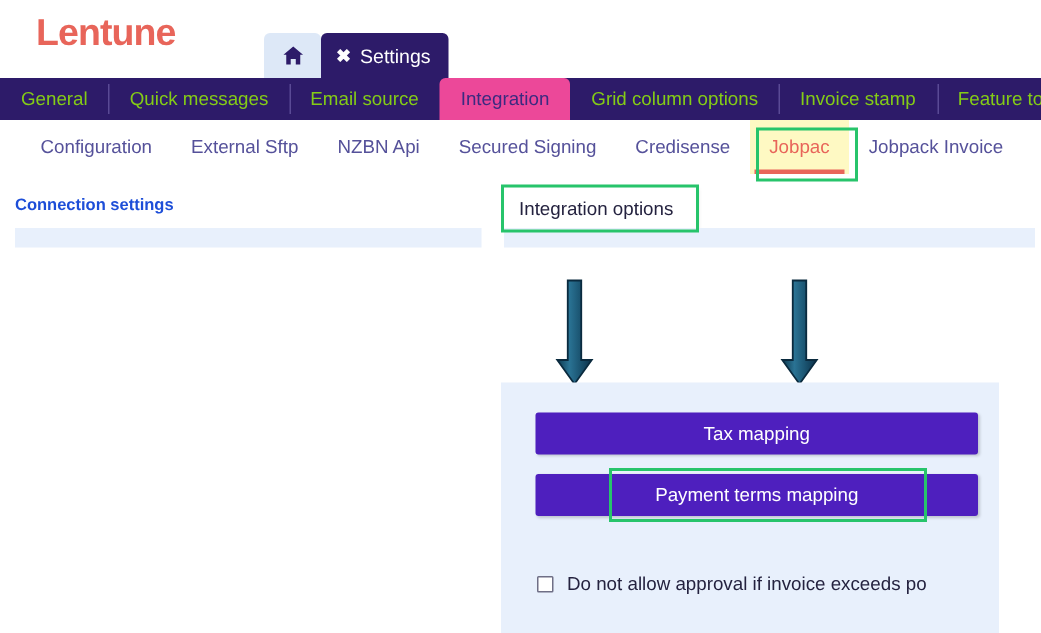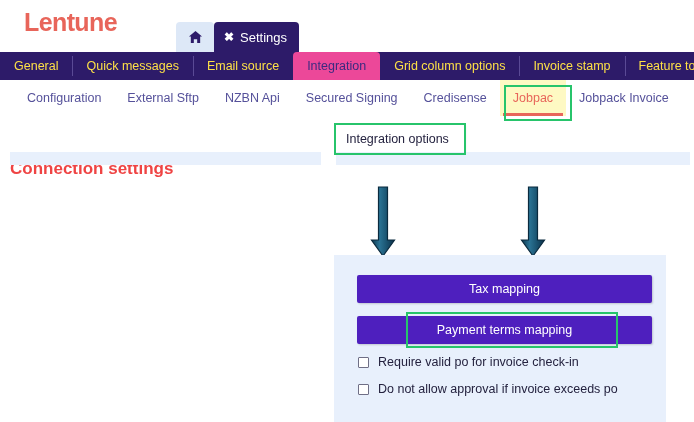--- a/index.html
+++ b/index.html
@@ -76,21 +76,21 @@
     background: #2D1B69;
     display: flex;
     align-items: stretch;
   }
   .navitem {
     position: relative;
     display: flex;
     align-items: center;
     padding: 0 14px;
     font-size: 12.5px;
-    color: #fde047;
+    color: #84cc16;
     white-space: nowrap;
     box-sizing: border-box;
   }
   .navitem + .navitem::before {
     content: "";
     position: absolute;
     left: 0; top: 4px; bottom: 4px;
     width: 1px;
     background: #5a4a95;
   }
@@ -131,24 +131,23 @@
     position: absolute;
     left: 3px; right: 3px; bottom: 0;
     height: 3px;
     background: #E8655A;
   }
 
   
   .sec-conn {
     position: absolute;
     left: 10px; top: 131px;
-    font-size: 17px;
+    font-size: 11px;
     font-weight: bold;
-    color: #ef4444;
-    margin-top: 28px;
+    color: #1d4ed8;
   }
   .sec-integ-box {
     position: absolute;
     left: 336px; top: 125px;
     width: 128px; height: 28px;
     background: #ffffff;
     box-sizing: border-box;
     display: flex;
     align-items: center;
     padding-left: 10px;
@@ -305,24 +304,20 @@
       </linearGradient>
     </defs>
     <path d="M10.5 1 H19.5 V54 H26.5 L15 70 L3.5 54 H10.5 Z" fill="url(#agR)" stroke="#0A2A3E" stroke-width="1.2" stroke-linejoin="miter"></path>
   </svg>
 </div>
 
 <div class="panel">
   <button class="btn tax">Tax mapping</button>
   <button class="btn pay">Payment terms mapping</button>
 
-  <div class="cbrow r1">
-    <span class="cbbox"></span>
-    <span>Require valid po for invoice check-in</span>
-  </div>
 
   <div class="cbrow r2">
     <span class="cbbox"></span>
     <span>Do not allow approval if invoice exceeds po</span>
   </div>
 </div>
 
 <div class="anno jobpac"></div>
 <div class="anno integ"></div>
 <div class="anno payterms"></div>

